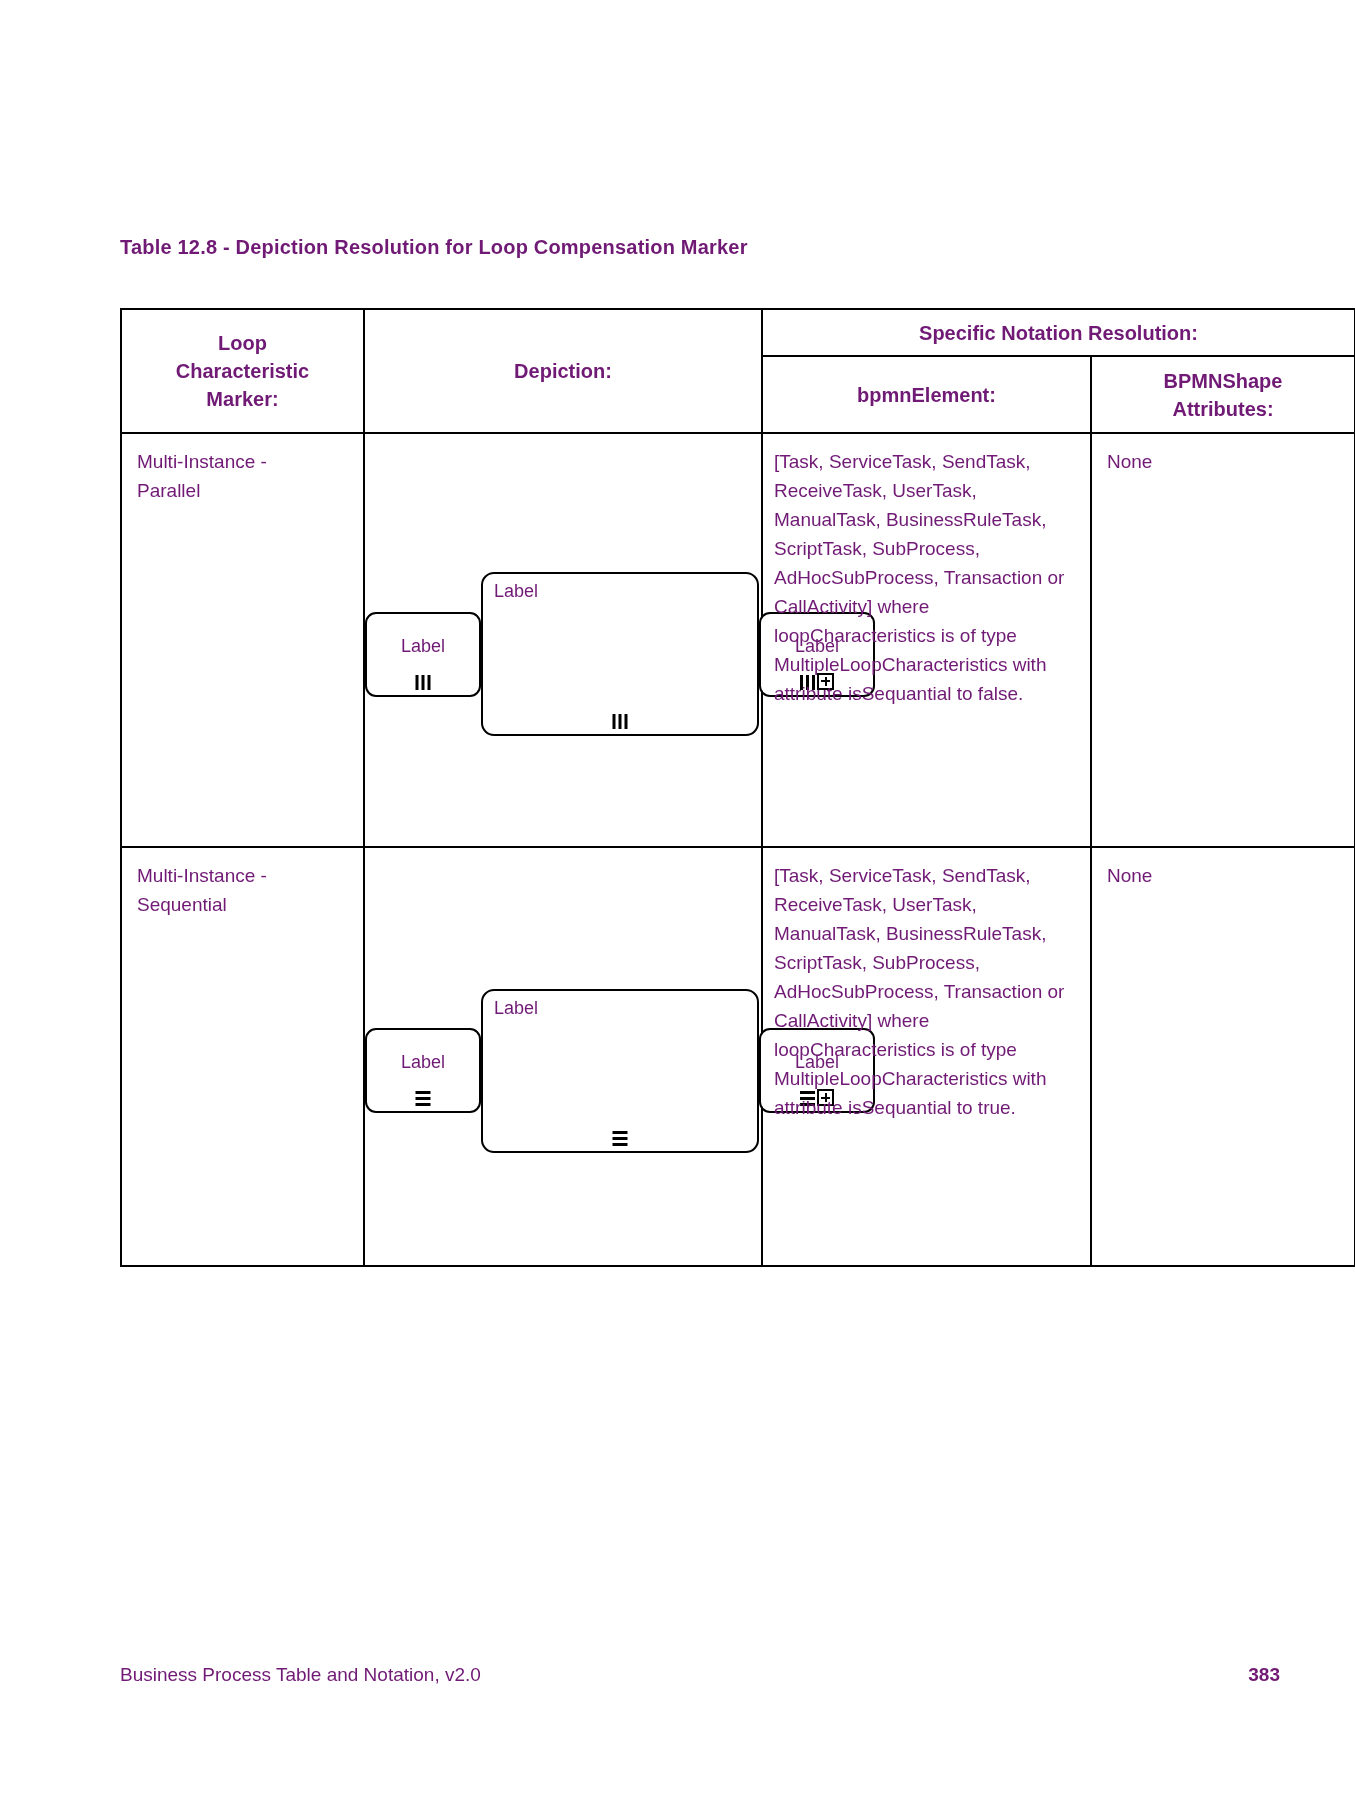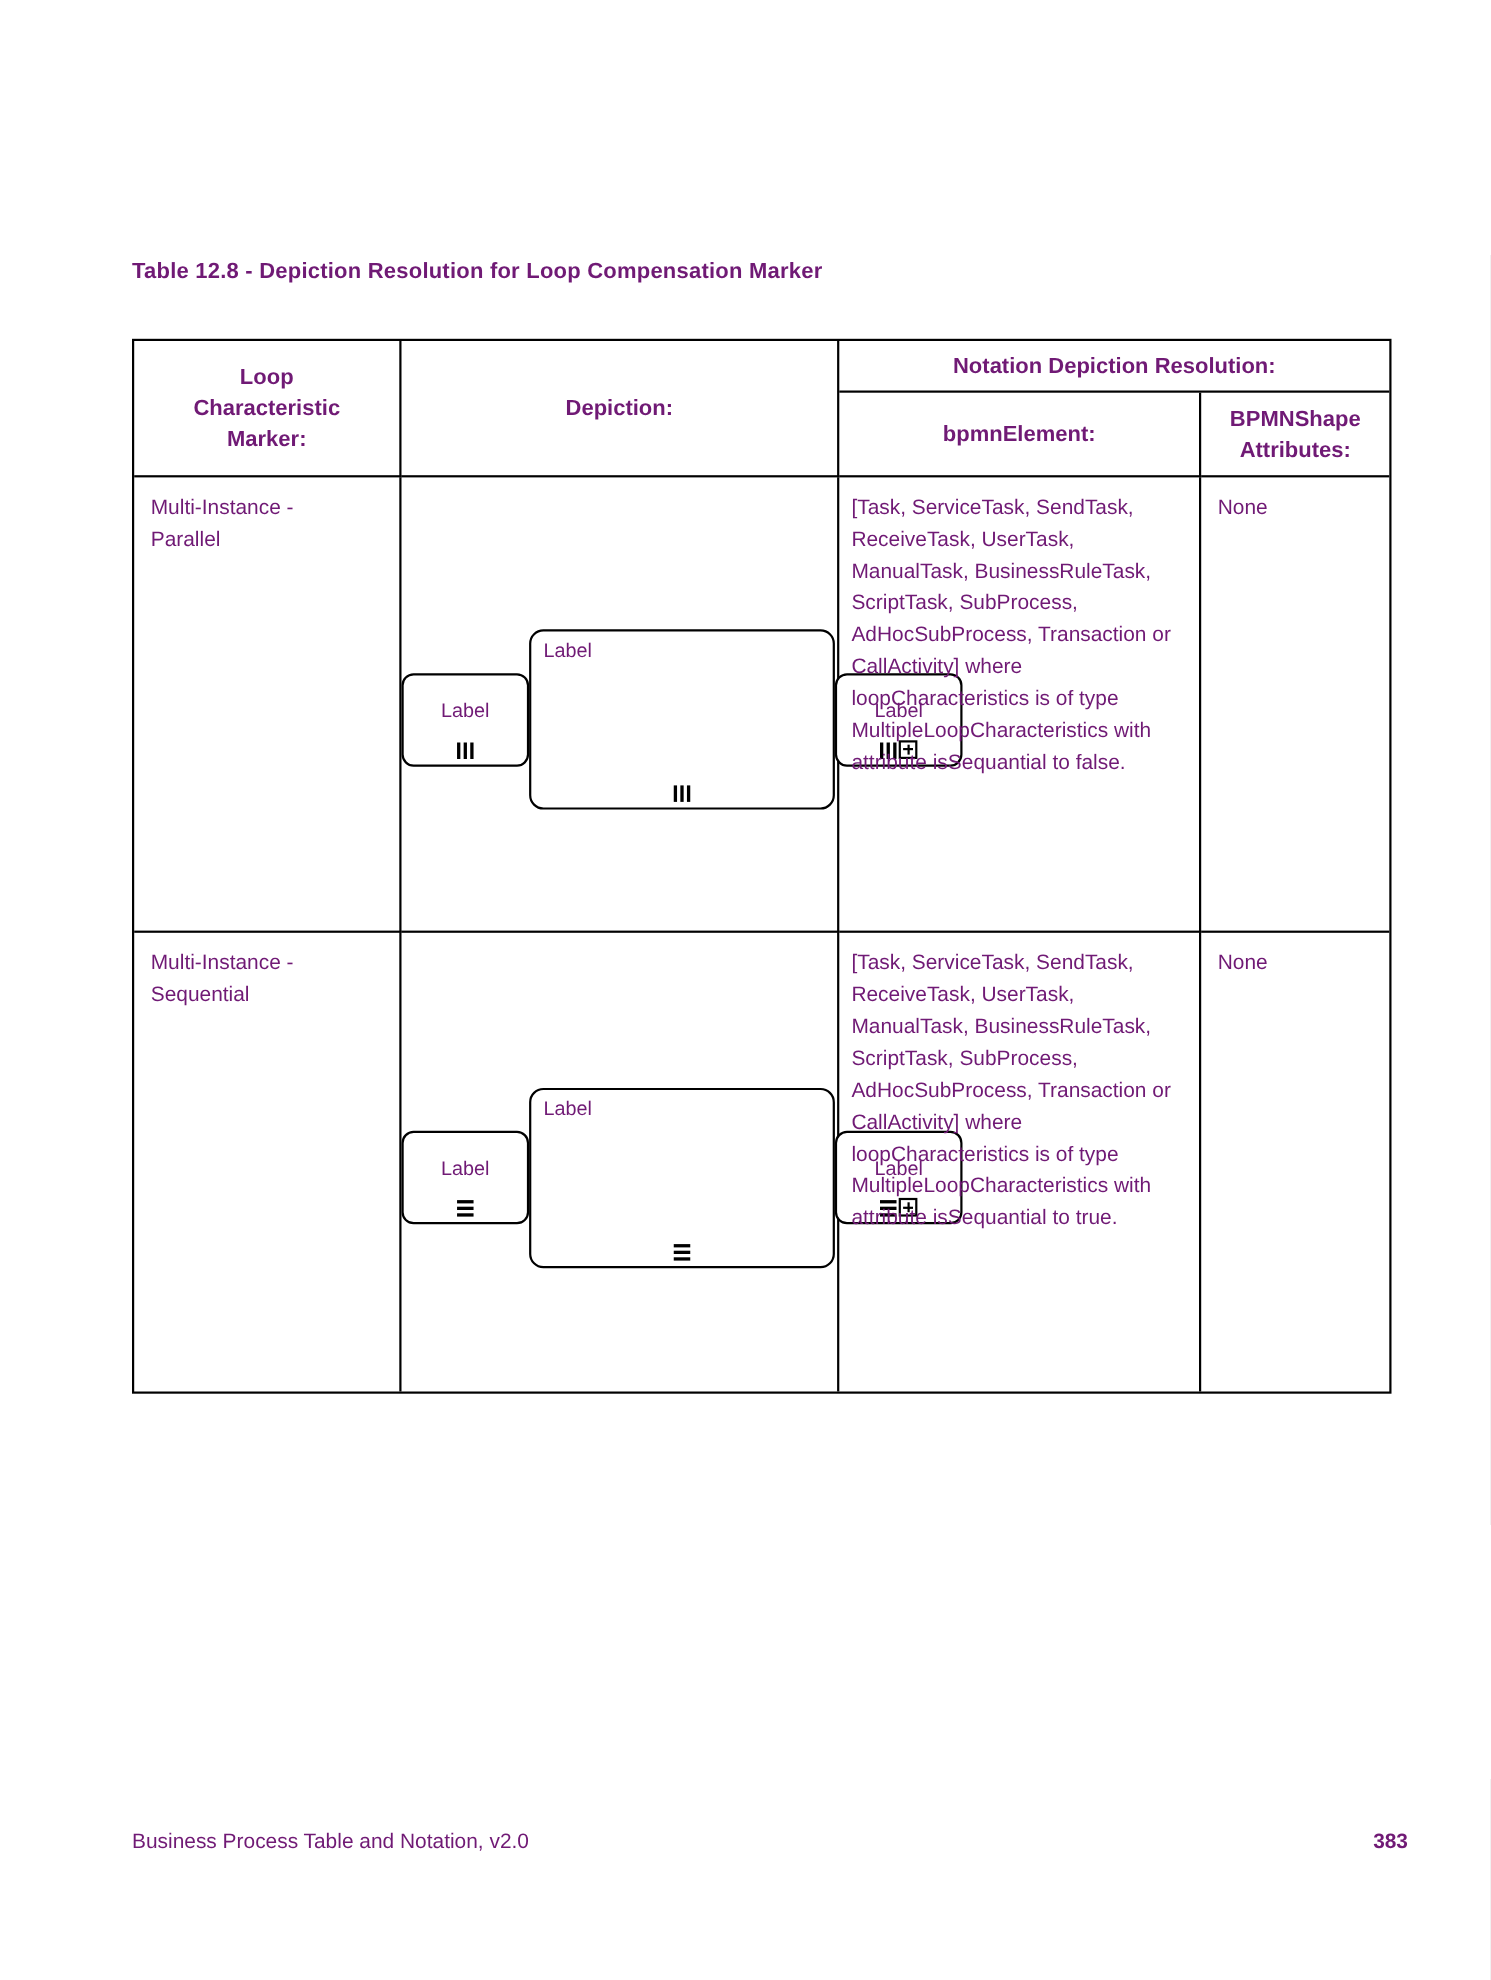--- a/index.html
+++ b/index.html
@@ -18,21 +18,21 @@
     left: 120px;
     top: 236px;
     font-size: 20px;
     font-weight: bold;
     letter-spacing: 0.2px;
   }
   .bpmn-table {
     position: absolute;
     left: 120px;
     top: 308px;
-    width: 1145px;
+    width: 1236px;
     height: 959px;
     border: 2px solid #000;
     display: grid;
     grid-template-columns: 243px 398px 329px 1fr;
     grid-template-rows: 47px 77px 414px 1fr;
   }
   .cell { position: relative; }
   .b-r { border-right: 2px solid #000; }
   .b-b { border-bottom: 2px solid #000; }
   .hdr {
@@ -141,21 +141,21 @@
 <div class="page">
 
   <div class="table-caption">Table 12.8 - Depiction Resolution for Loop Compensation Marker</div>
 
   <div class="bpmn-table">
 
     <div class="cell hdr pre b-r b-b c1-header">Loop
 Characteristic
 Marker:</div>
     <div class="cell hdr b-r b-b c2-header">Depiction:</div>
-    <div class="cell hdr b-b span-header">Notation Depiction Resolution:</div>
+    <div class="cell hdr b-b span-header">Specific Notation Resolution:</div>
     <div class="cell hdr pre b-b c4-header">BPMNShape
 Attributes:</div>
     <div class="cell hdr b-r b-b c3-header">bpmnElement:</div>
 
     <div class="cell body-cell pre b-r b-b">Multi-Instance -
 Parallel</div>
 
     <div class="cell depiction-cell b-r b-b">
       <div class="task">
         <span class="shape-label">Label</span>

